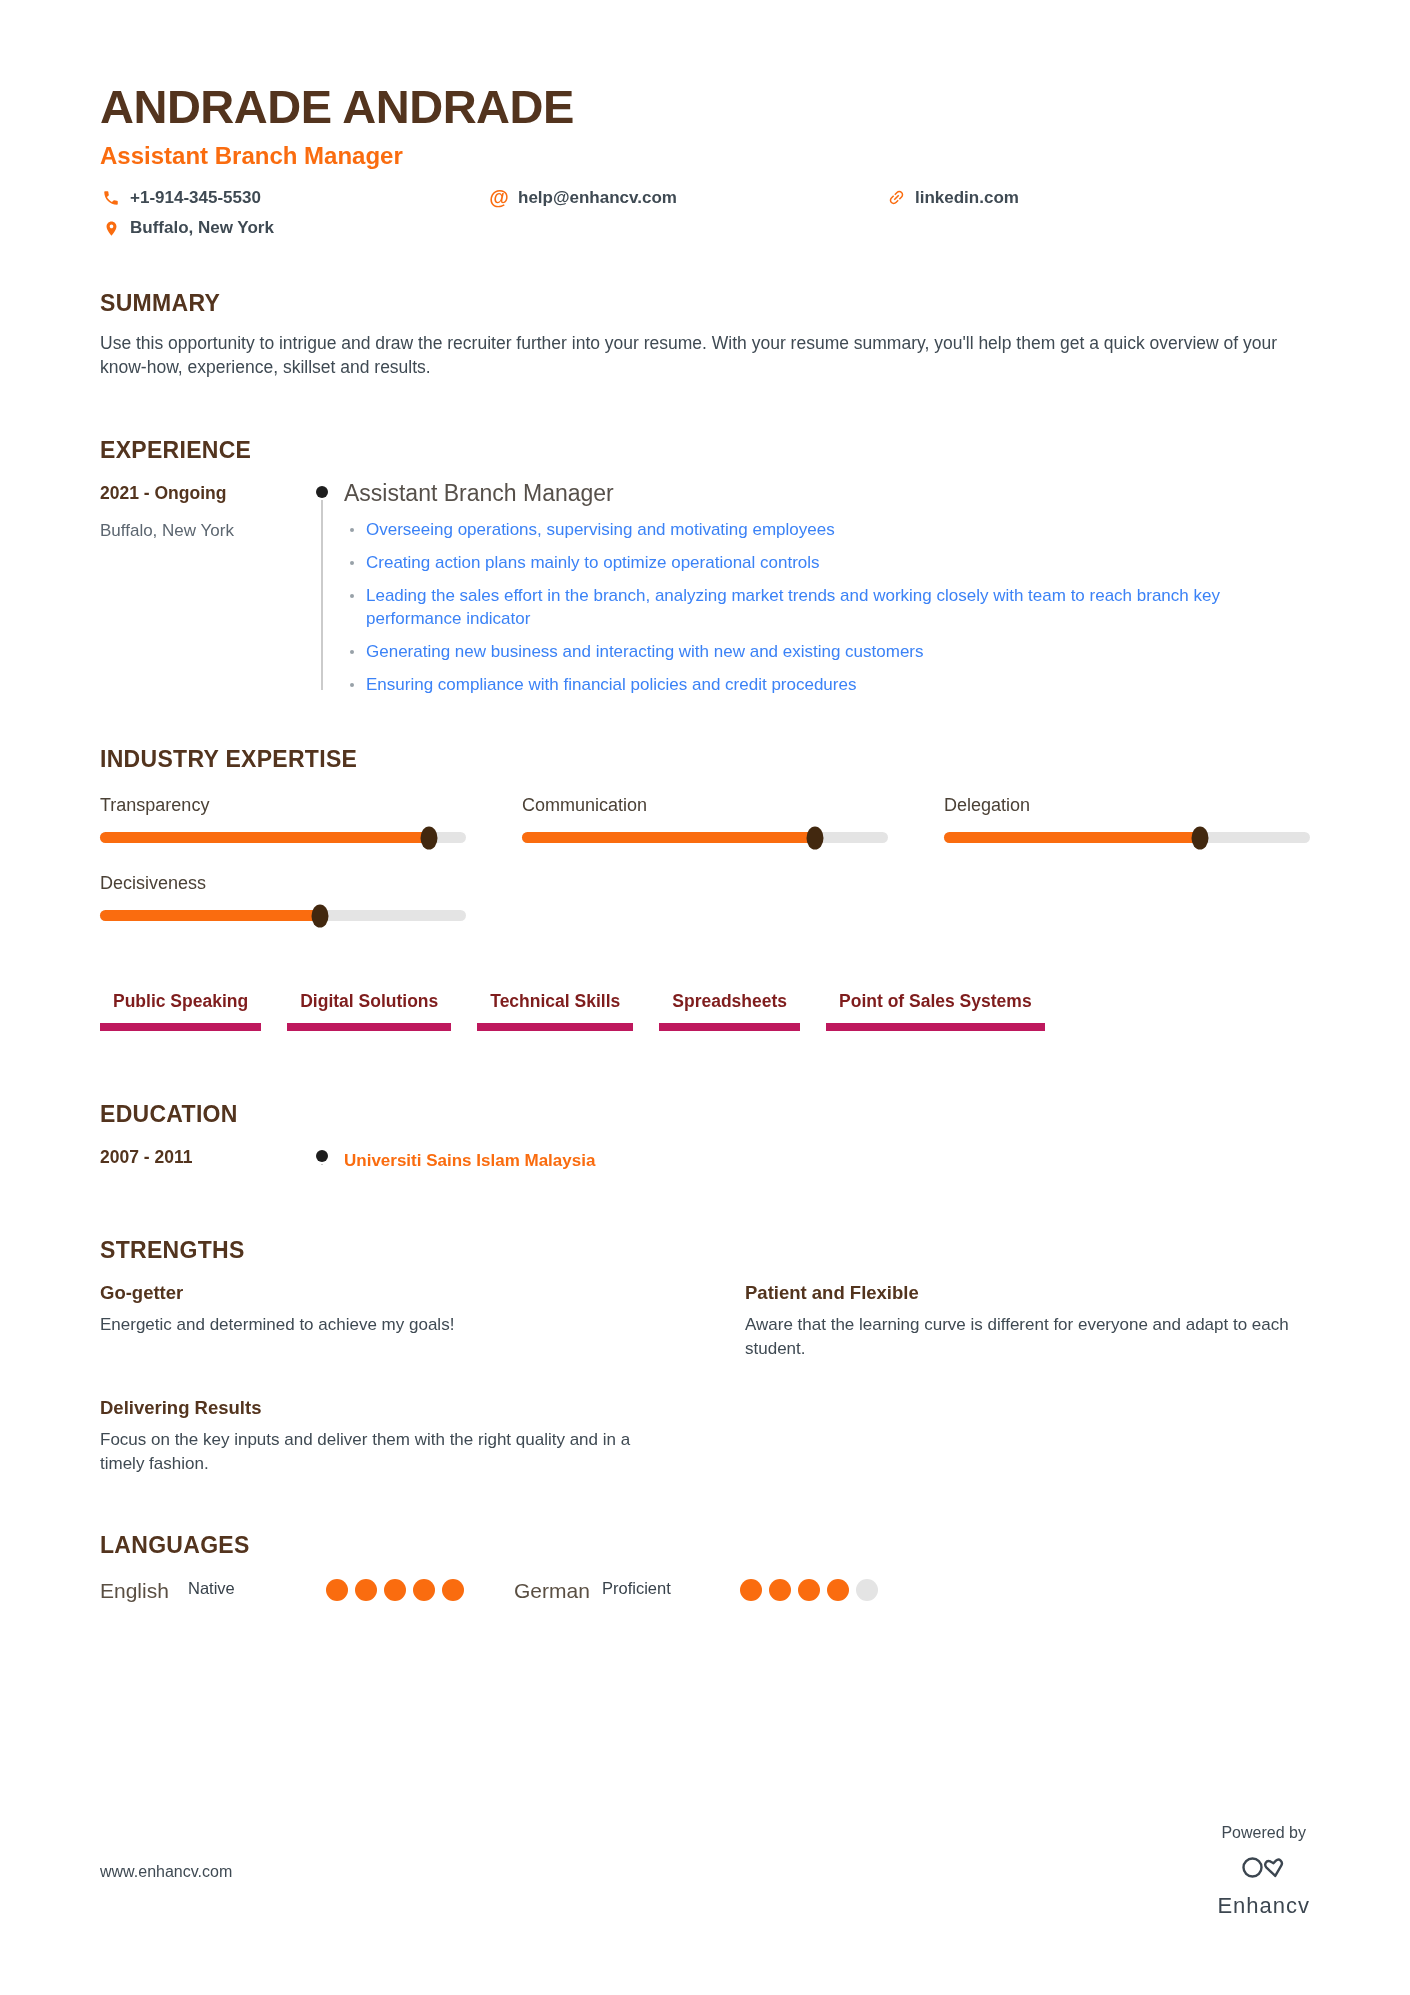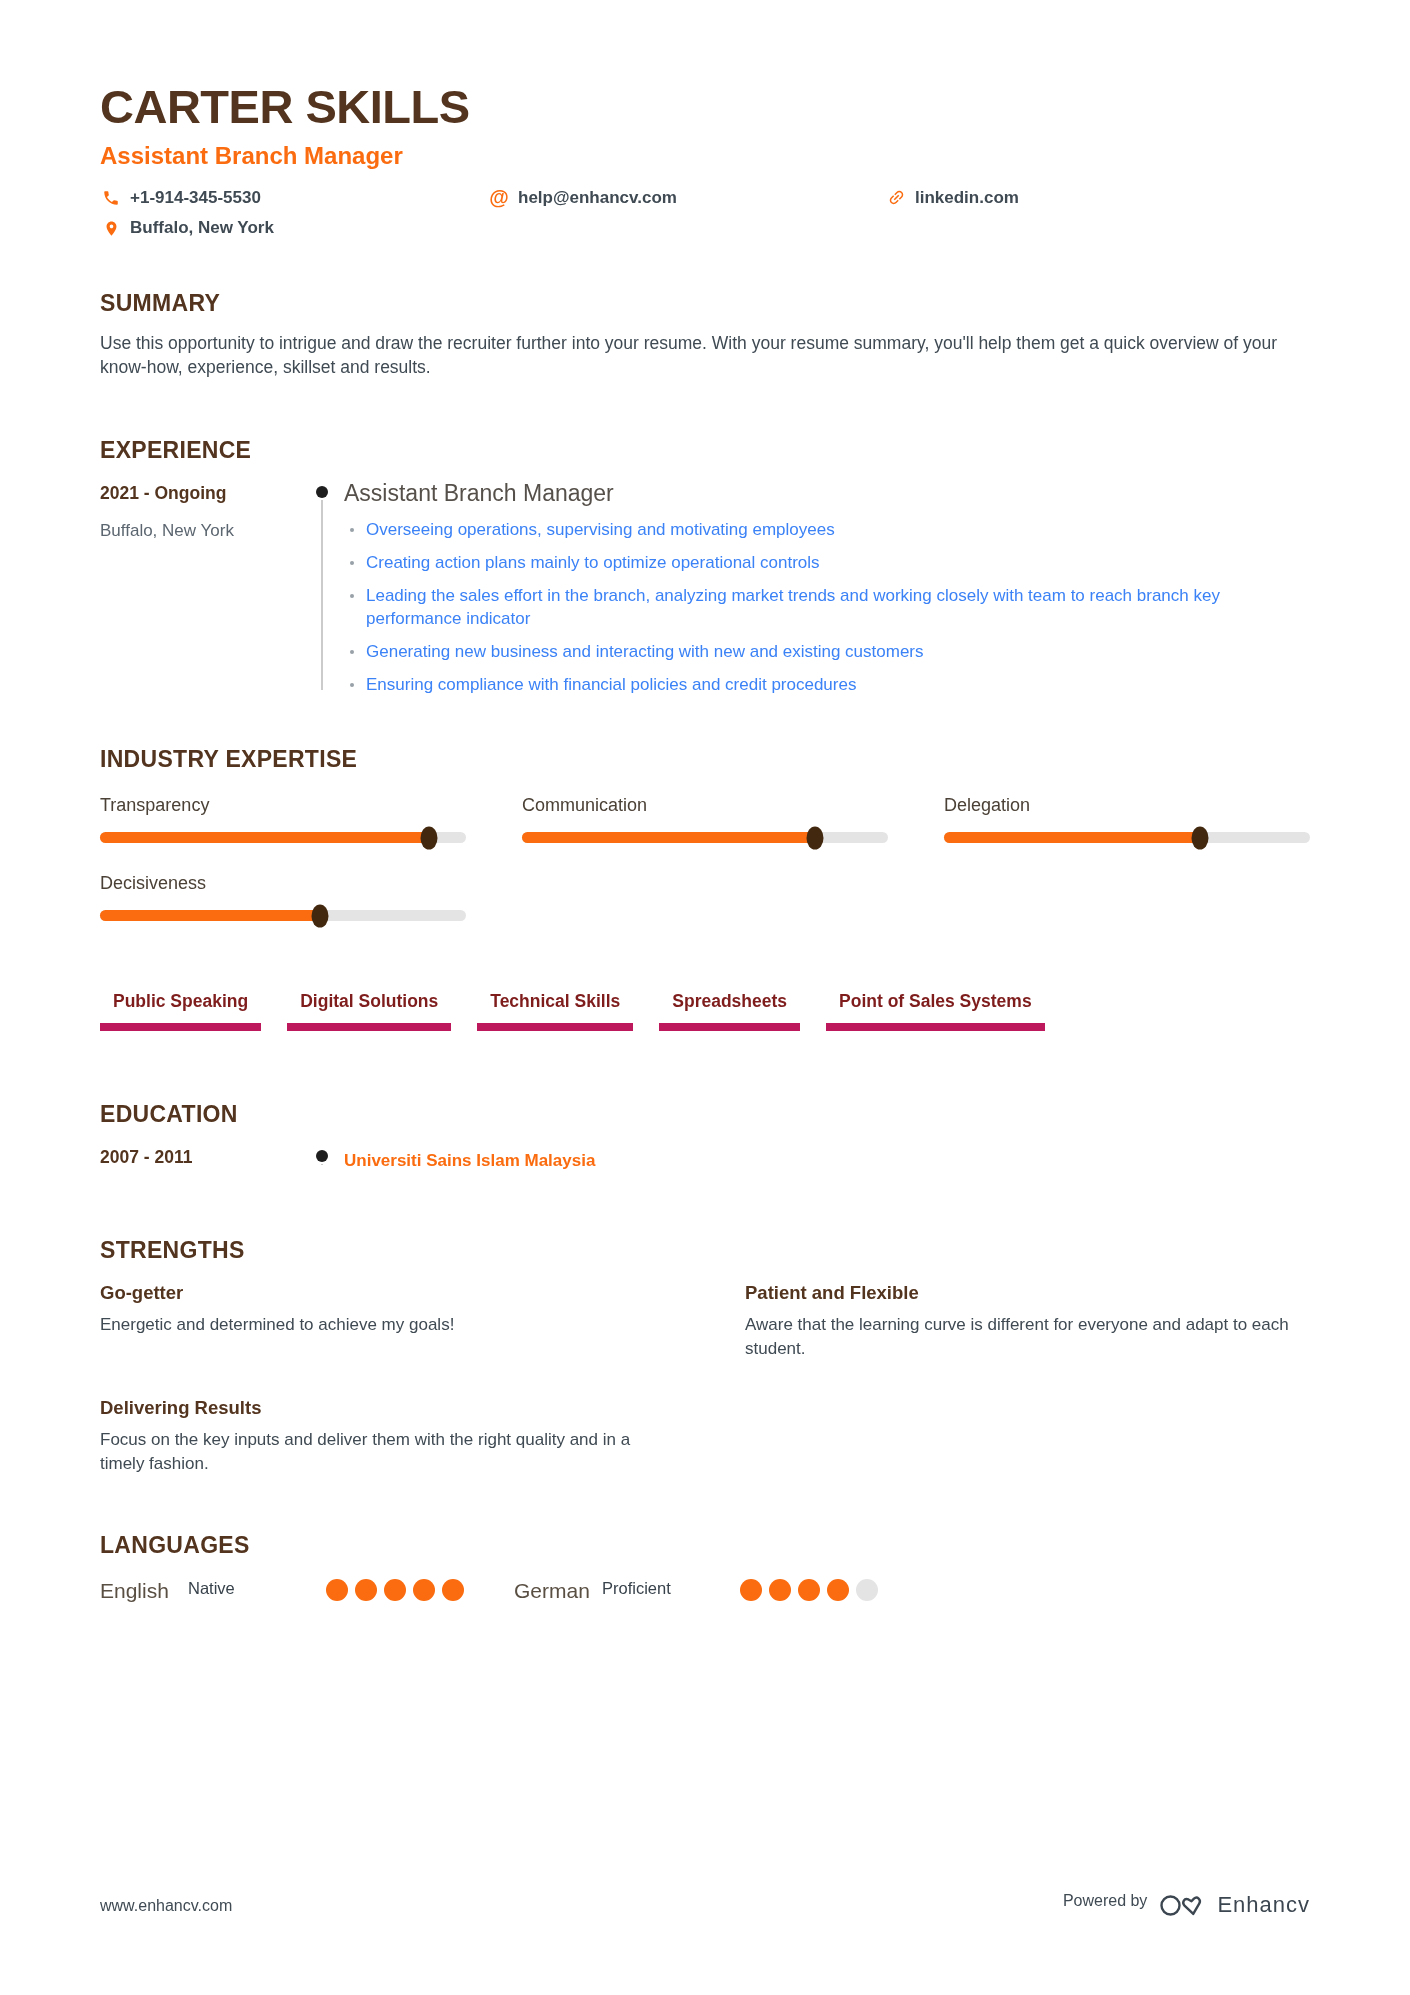--- a/index.html
+++ b/index.html
@@ -72,32 +72,32 @@
   .lang-item { display:flex; margin-right:50px; }
   .lang-name { min-width:88px; font-size:21px; color:#5A4F43; }
   .lang-level { min-width:138px; font-size:16.5px; color:#38424B; }
   .lang-dots { display:flex; gap:7px; }
   .dot { width:22px; height:22px; border-radius:50%; }
   .dot-filled { background:#FA6C0F; }
   .dot-empty { background:#E4E4E4; }
   
   .footer { position:absolute; left:100px; right:100px; bottom:76px; display:flex; justify-content:space-between; align-items:center; }
   .footer-site { font-size:16px; color:#3F4A53; }
-  .powered { display:flex; align-items:flex-start; gap:12px; }
+  .powered { display:flex; align-items:center; gap:12px;flex-direction:column; }
   .powered-label { font-size:16px; color:#3F4A53; }
   .brand-logo svg { display:block; }
   .brand-name { font-size:22px; color:#3C4650; letter-spacing:1px; font-weight:400; }
 </style>
 </head>
 <body>
 
 <div class="page">
 
   <div>
-    <div class="name">CARTER SKILLS</div>
+    <div class="name">ANDRADE ANDRADE</div>
     <div class="job-title">Assistant Branch Manager</div>
 
     <div class="contact-grid">
       <div class="contact-item">
         <span class="cicon">
           <svg width="18" height="18" viewBox="0 0 24 24" fill="currentColor">
               <path d="M6.62 10.79c1.44 2.83 3.76 5.14 6.59 6.59l2.2-2.2c.27-.27.67-.36 1.02-.24 1.12.37 2.33.57 3.57.57.55 0 1 .45 1 1V20c0 .55-.45 1-1 1-9.39 0-17-7.61-17-17 0-.55.45-1 1-1h3.5c.55 0 1 .45 1 1 0 1.25.2 2.45.57 3.57.11.35.03.74-.25 1.02l-2.2 2.2z"></path>
             </svg>
         </span>
         <span>+1-914-345-5530</span>

